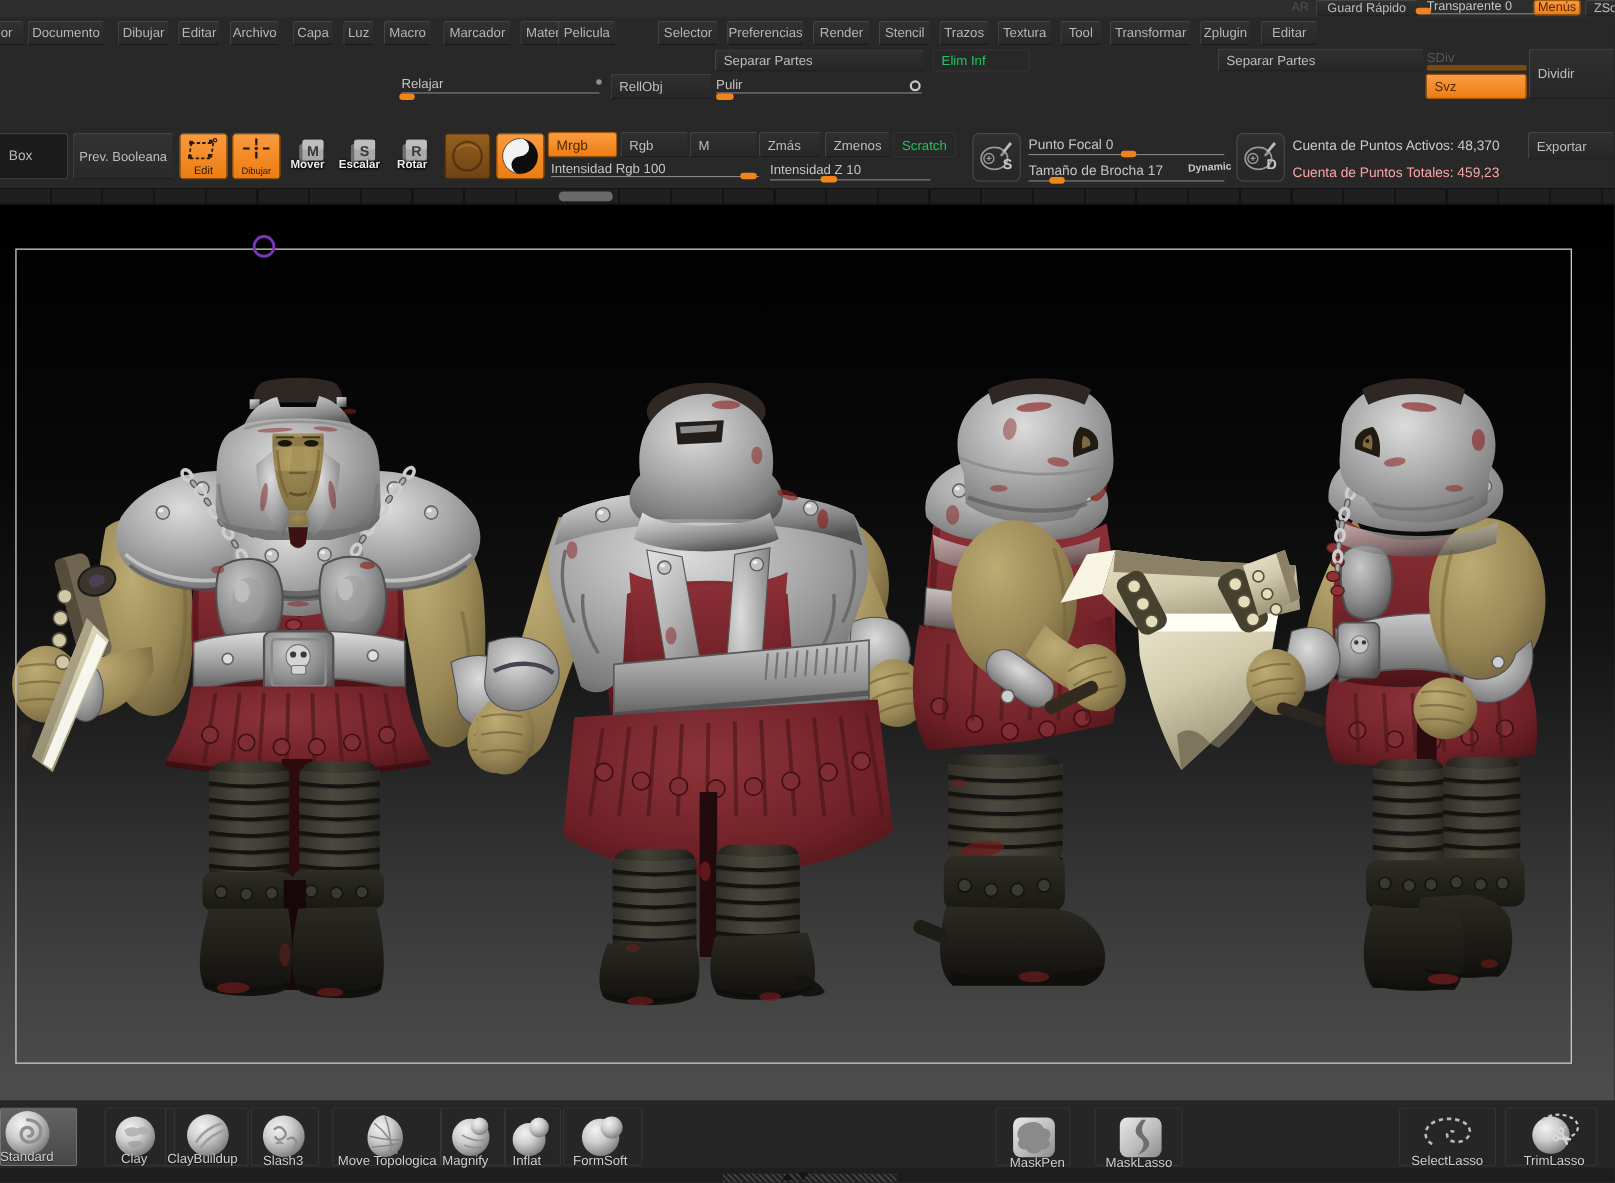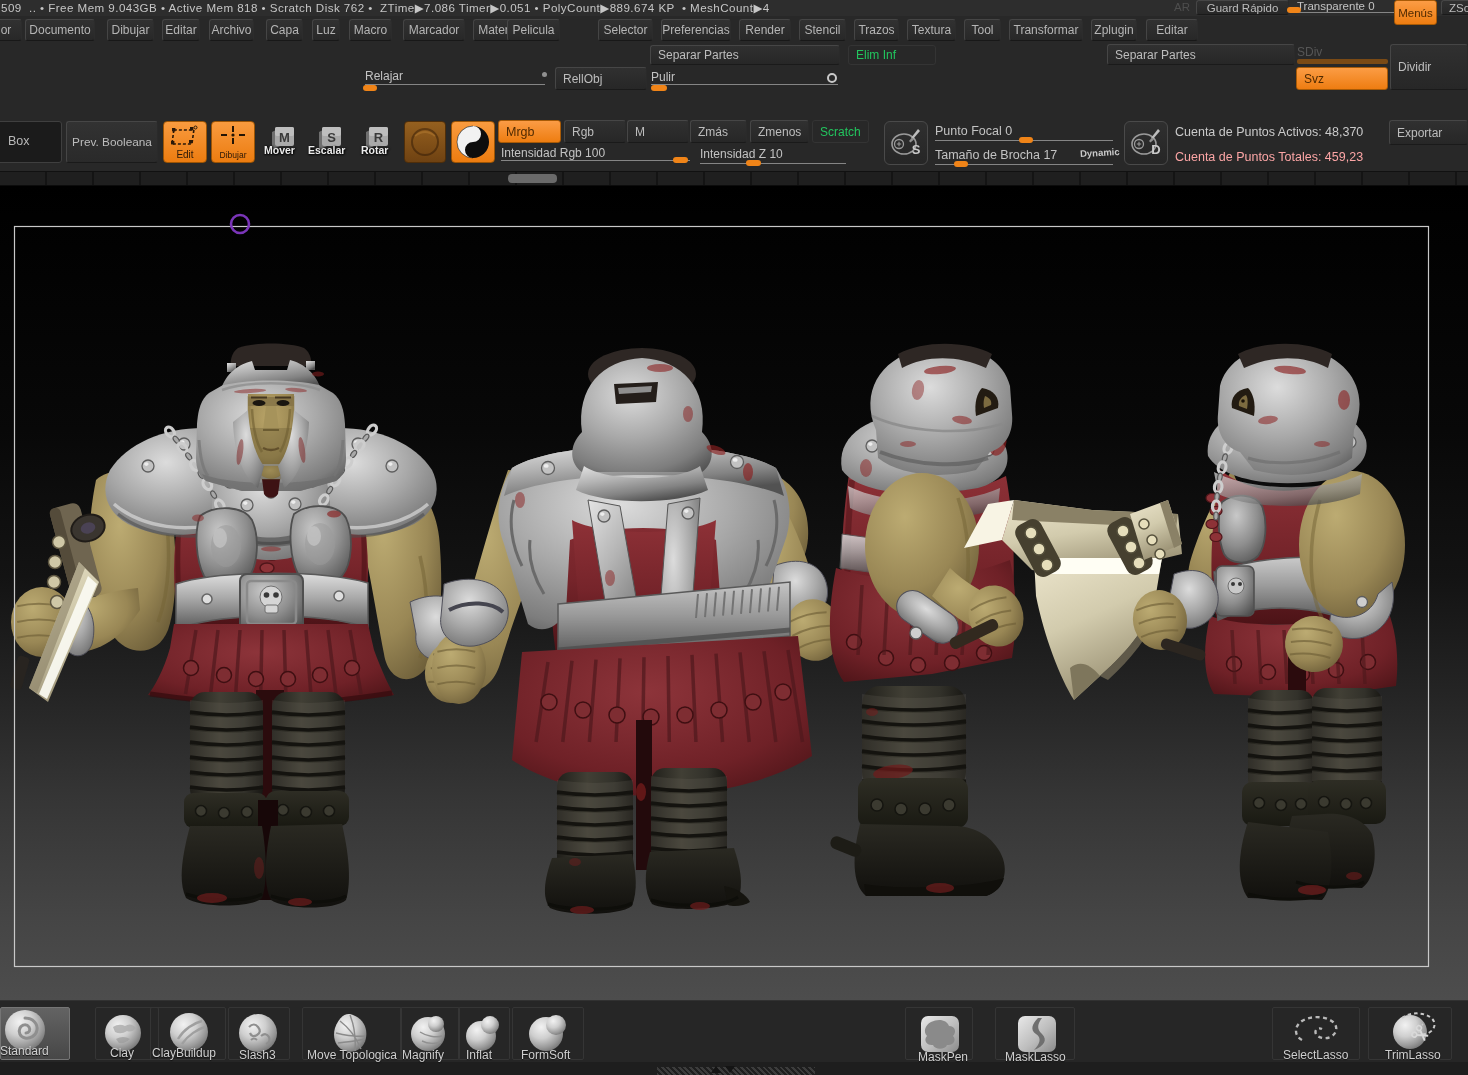--- a/index.html
+++ b/index.html
@@ -32,27 +32,26 @@
           <stop offset="1" stop-color="#777777"></stop>
 </radialGradient>
 <linearGradient id="msq" x1="0" y1="0" x2="1" y2="1">
  <stop offset="0" stop-color="#e9e9e9"></stop>
           <stop offset="0.55" stop-color="#bdbdbd"></stop>
  <stop offset="1" stop-color="#8a8a8a"></stop>
 </linearGradient>
 </defs>
     </svg>
 <div class="abs" style="left:0;top:0;width:1468px;height:16px;background:#2d2d2d"></div>
-    <div class="lbl" style="left:1px;top:1px;font-size:11.6px;letter-spacing:0.45px;color:#c6c6c6">509&nbsp;&nbsp;.. • Free Mem 9.043GB • Active Mem 818 • Scratch Disk 762 •&nbsp; ZTime▶7.086 Timer▶0.051 • PolyCount▶889.674 KP &nbsp;• MeshCount▶4</div>
     <div class="lbl" style="left:1174px;top:1px;font-size:11.5px;color:#4e4e4e">AR</div>
     <div class="btn" style="left:1196px;top:0px;width:93px;height:15px;font-size:11.5px">Guard Rápido</div>
     <div class="lbl" style="left:1297px;top:0px;font-size:11.5px">Transparente 0</div>
     <div class="sline" style="left:1290px;top:12px;width:106px"></div>
     <div class="nub" style="left:1287px;top:7px;width:14px"></div>
-    <div class="btn orange" style="left:1394px;top:0px;width:43px;height:25px;font-size:11.5px">Menús</div>
+    <div class="btn orange" style="left:1394px;top:0px;width:43px;height:14px;font-size:11.5px">Menús</div>
     <div class="btn btnL" style="left:1441px;top:0px;width:34px;height:15px;font-size:11.5px;border-radius:3px 0 0 3px">ZScr</div>
     <div class="mbtn" style="left:-10px;width:32px">or</div>
     <div class="mbtn" style="left:25px;width:70px">Documento</div>
     <div class="mbtn" style="left:107px;width:47px">Dibujar</div>
     <div class="mbtn" style="left:162px;width:38px">Editar</div>
     <div class="mbtn" style="left:209px;width:45px">Archivo</div>
     <div class="mbtn" style="left:266px;width:37px">Capa</div>
     <div class="mbtn" style="left:312px;width:28px">Luz</div>
     <div class="mbtn" style="left:349px;width:43px">Macro</div>
     <div class="mbtn" style="left:403px;width:62px">Marcador</div>

